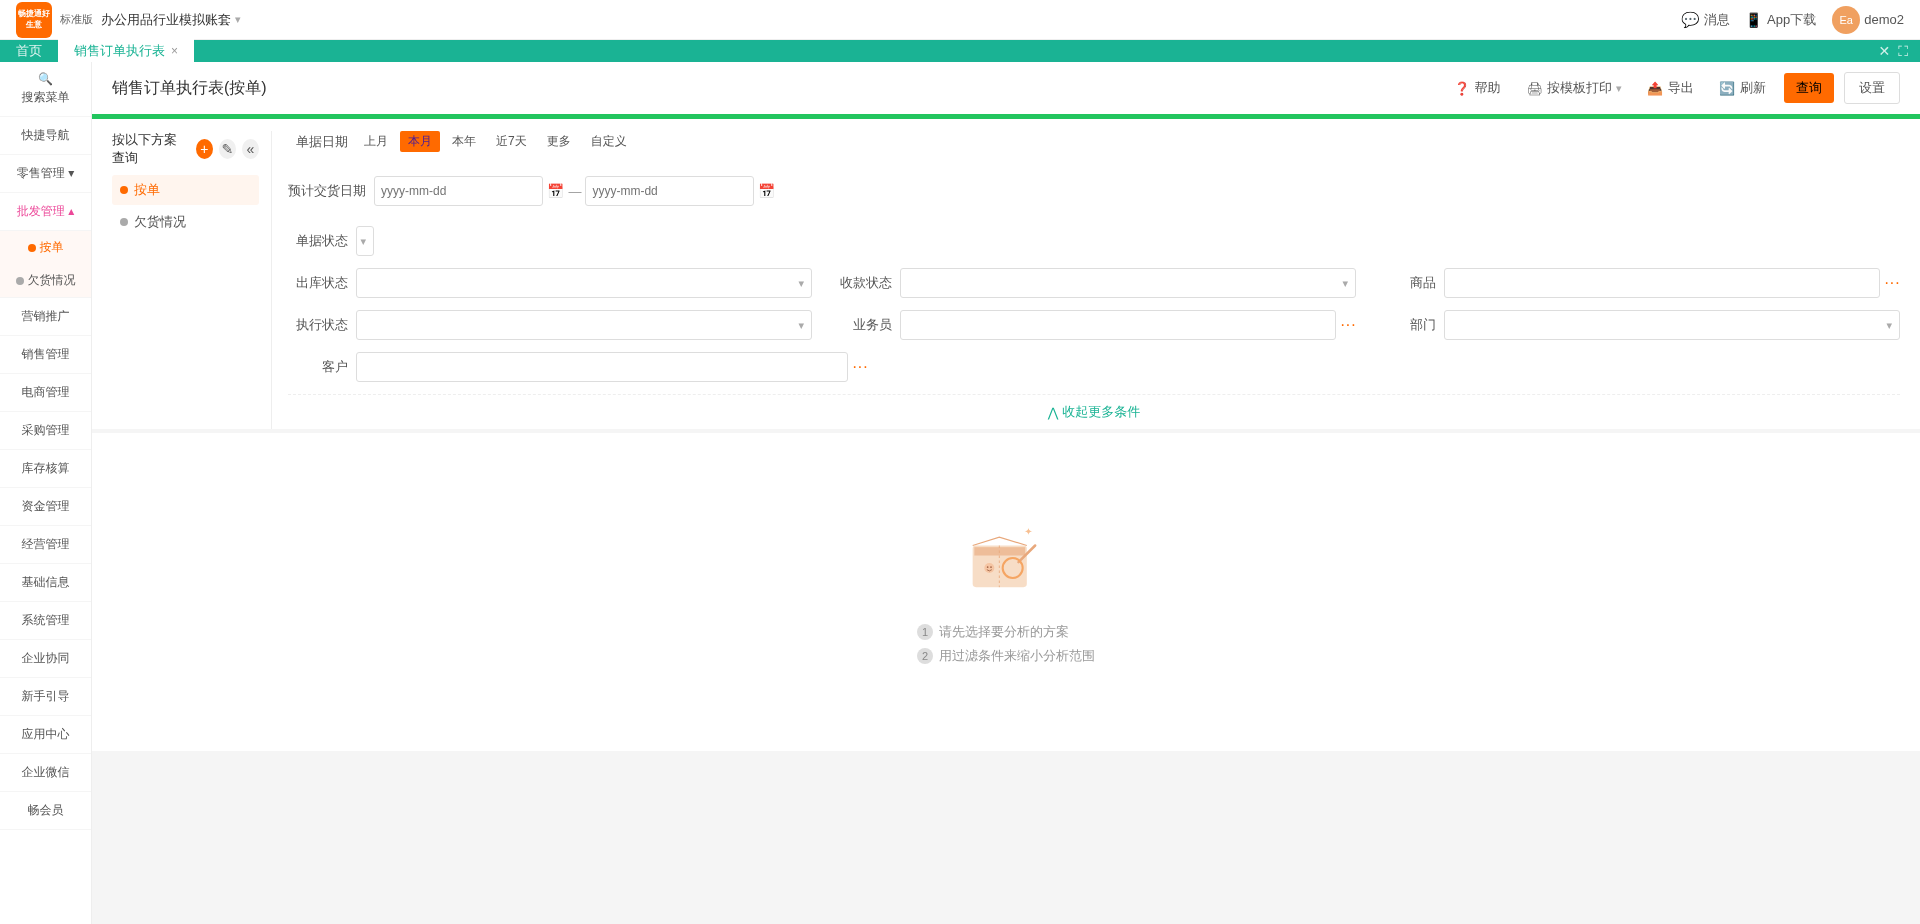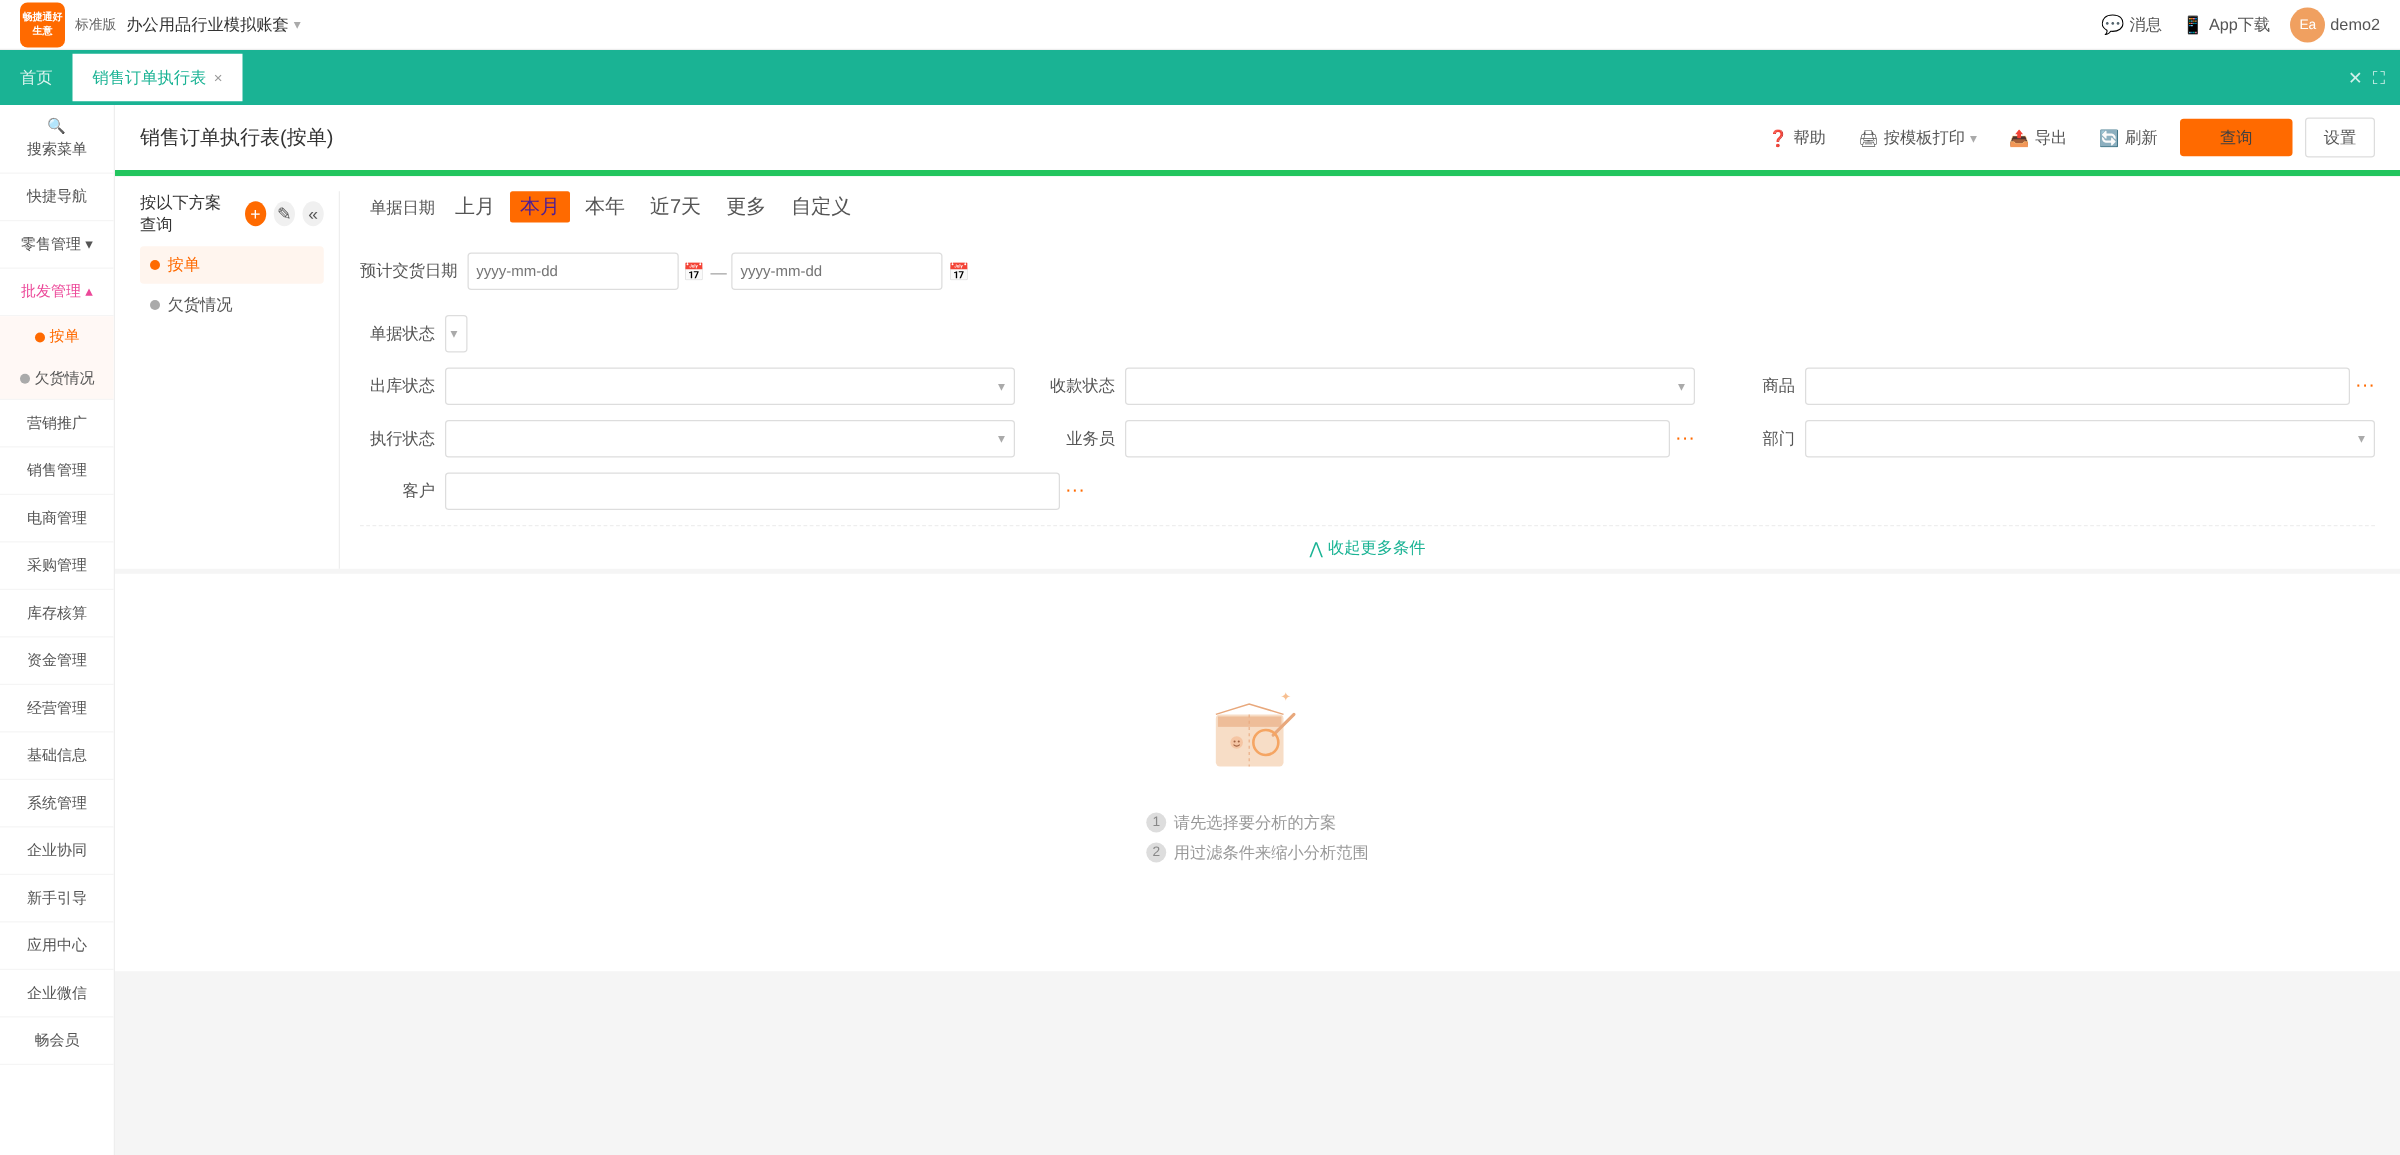--- a/index.html
+++ b/index.html
@@ -68,21 +68,21 @@
       background: #f0a060;
       display: flex;
       align-items: center;
       justify-content: center;
       color: #fff;
       font-size: 11px;
     }
 
     
     .nav-tabs {
-      height: 44px;
+      height: 22px;
       background: #1ab394;
       display: flex;
       align-items: center;
       padding: 0 0;
       flex-shrink: 0;
     }
     .nav-tab {
       height: 38px;
       padding: 0 16px;
       display: flex;
@@ -198,22 +198,22 @@
       align-items: center;
       gap: 4px;
       font-size: 13px;
       color: #555;
       cursor: pointer;
       padding: 4px 8px;
       border-radius: 3px;
     }
     .btn-primary {
       background: #ff6a00;
-      color: #404040;
-      padding: 6px 32px;
+      color: #000000;
+      padding: 6px 12px;
       border-radius: 3px;
       cursor: pointer;
       font-size: 13px;
       border: none;
     }
     .btn-secondary {
       background: #fff;
       color: #555;
       padding: 6px 14px;
       border-radius: 3px;
@@ -378,21 +378,21 @@
     .date-tags {
       display: flex;
       align-items: center;
       gap: 4px;
       margin-bottom: 6px;
       flex-wrap: wrap;
     }
     .date-tag {
       padding: 2px 8px;
       border-radius: 2px;
-      font-size: 16px;
+      font-size: 12px;
       cursor: pointer;
       color: #555;
     }
     .date-tag.active {
       background: #ff6a00;
       color: #4c1d95;
     }
     .date-range-text {
       font-size: 12px;
       color: #999;

